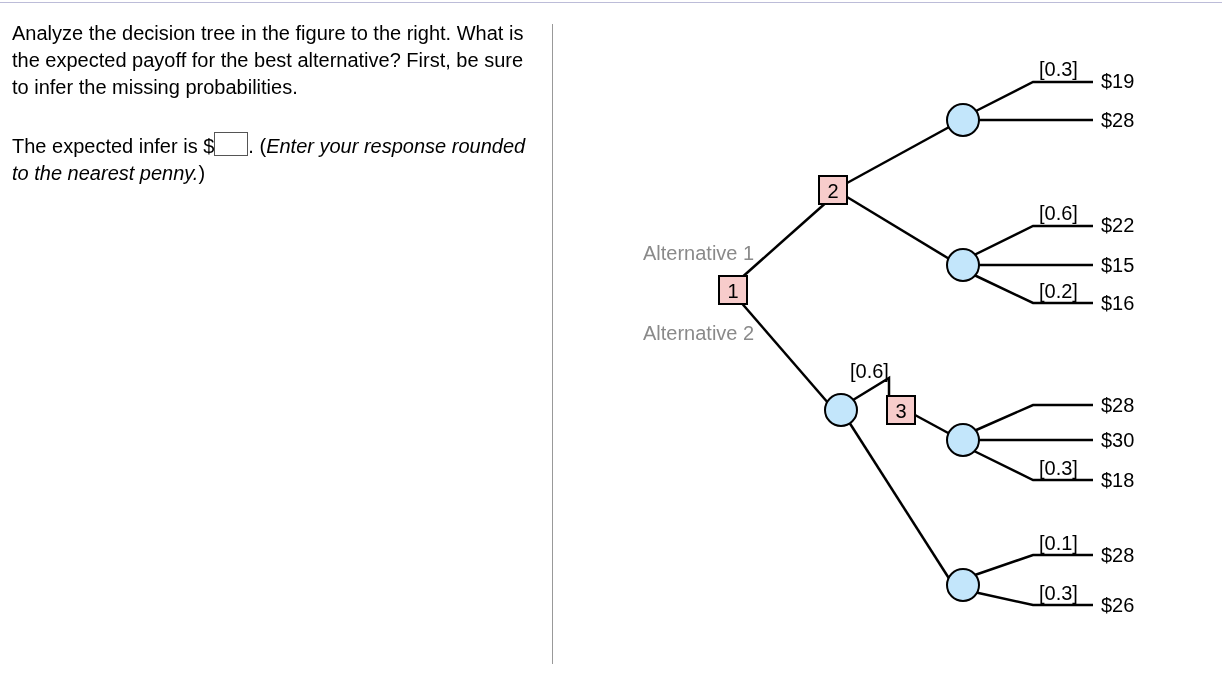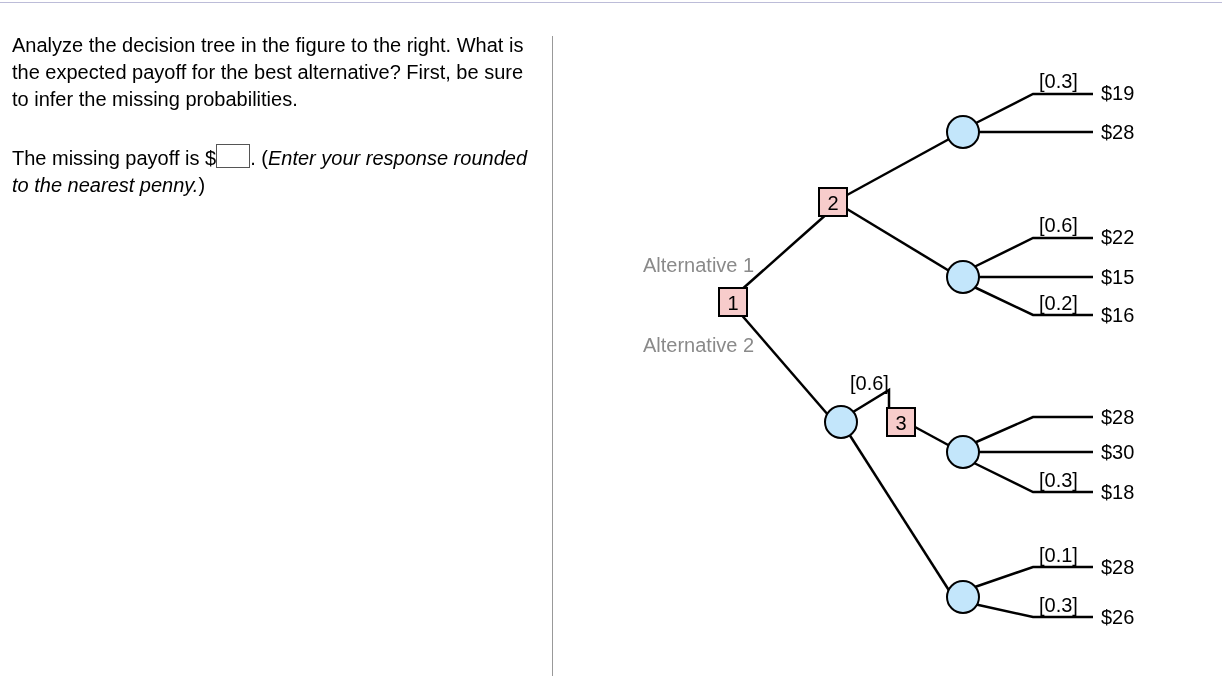--- a/index.html
+++ b/index.html
@@ -10,21 +10,21 @@
     color: #000;
     background: #fff;
     width: 1222px;
     height: 678px;
     position: relative;
   }
   .container {
     display: flex;
     width: 100%;
     height: 100%;
-    padding: 32px 12px 0 12px;
+    padding: 20px 12px 0 12px;
   }
   .top-rule {
     position: absolute;
     top: 2px;
     left: 0;
     right: 0;
     height: 0;
     border-top: 1px solid #bcbcd8;
   }
   .left-panel {
@@ -98,21 +98,21 @@
 <body>
 
 <div class="top-rule"></div>
 
 <div class="container">
 
   <div class="left-panel">
     <div class="question">
       <p>Analyze the decision tree in the figure to the right. What is the expected payoff for the best alternative? First, be sure to infer the missing probabilities.</p>
       <p class="answer-line">
-        <span>The missing payoff is $</span><span class="input-box"></span><span>. (</span><span class="hint">Enter your response rounded to the nearest penny.</span><span>)</span>
+        <span>The expected infer is $</span><span class="input-box"></span><span>. (</span><span class="hint">Enter your response rounded to the nearest penny.</span><span>)</span>
       </p>
     </div>
   </div>
 
   <div class="divider"></div>
 
   <div class="right-panel">
     <svg class="tree" width="660" height="660" viewBox="0 0 660 660">
 
       <path class="branch" d="M186 260 L276 180"></path>

